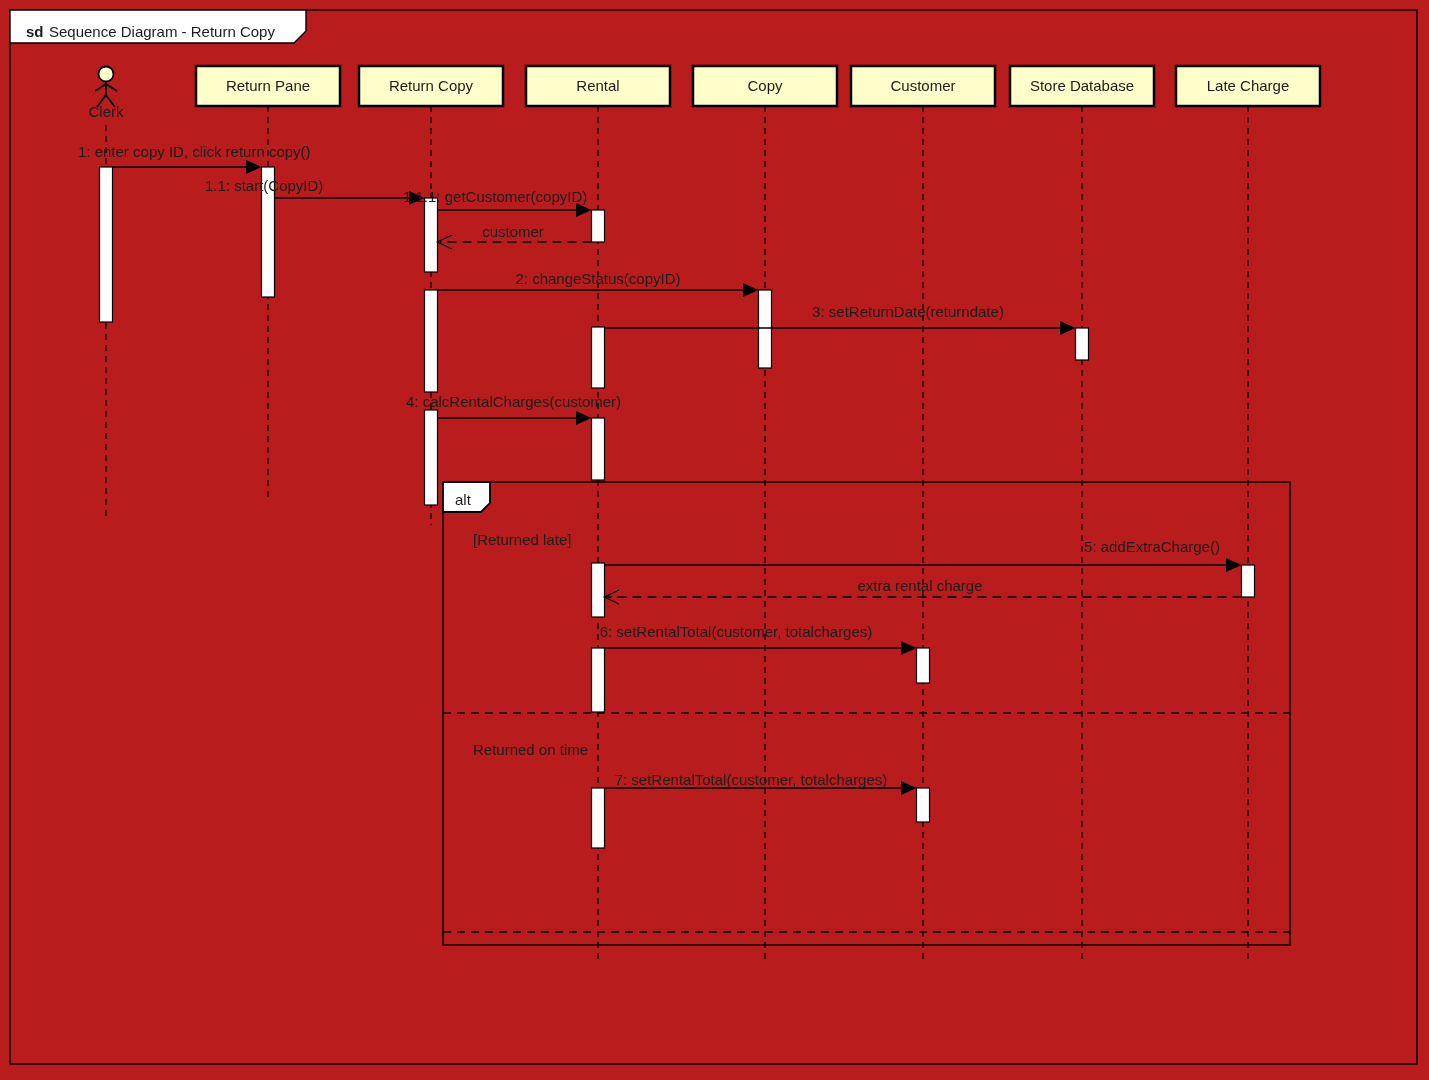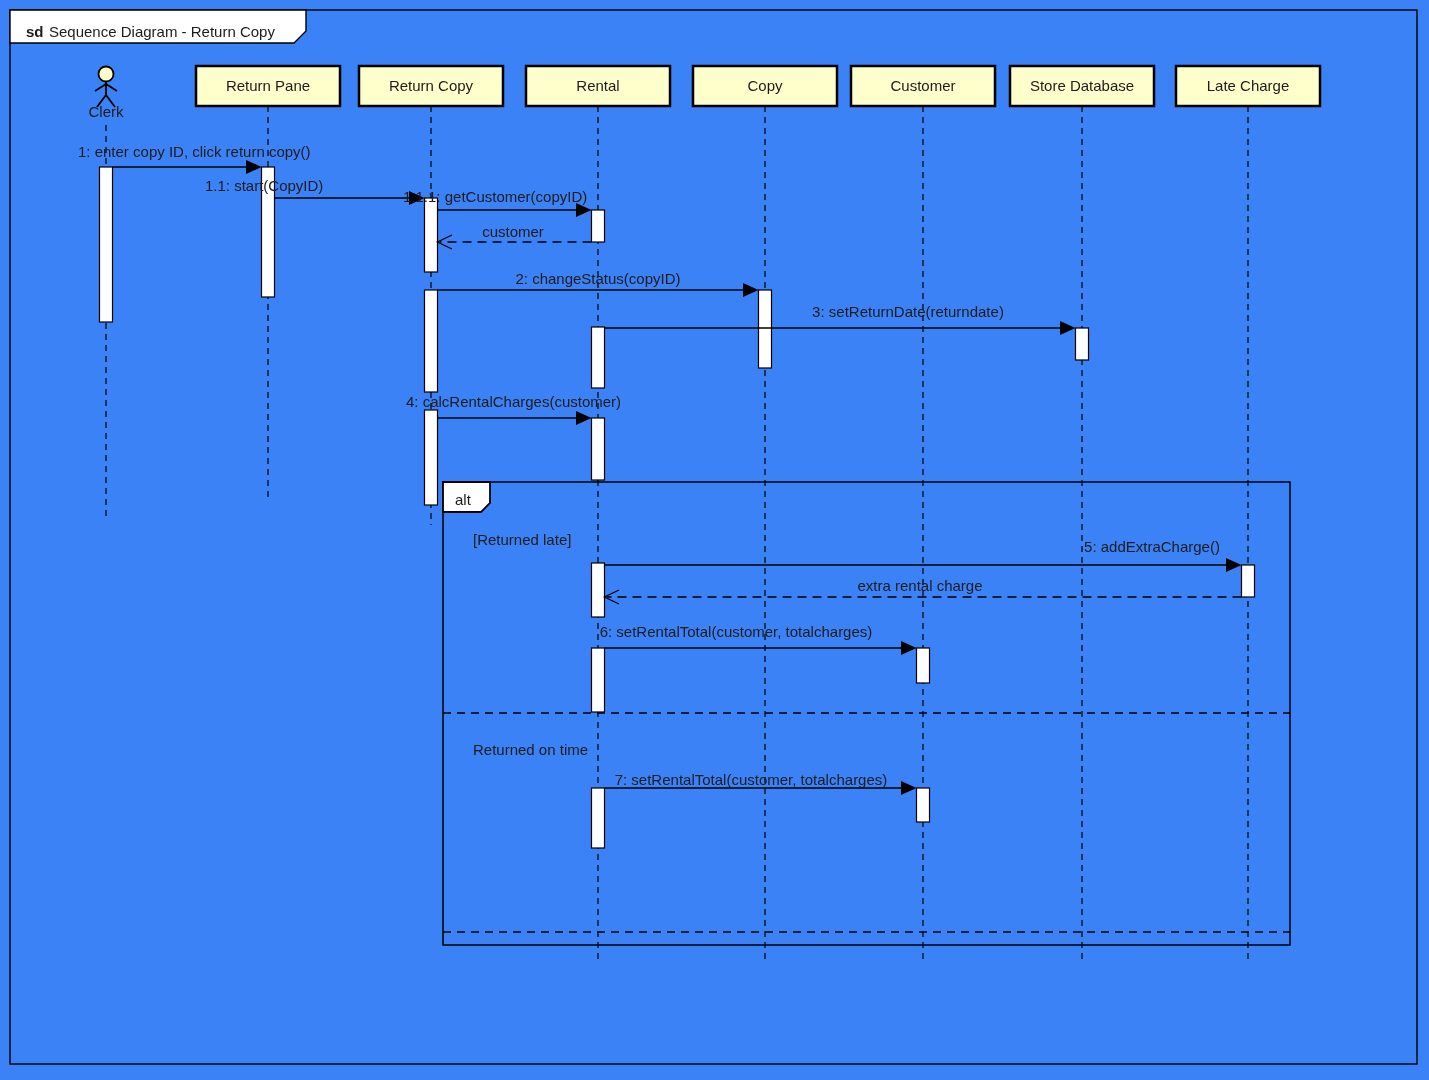--- a/index.html
+++ b/index.html
@@ -1,16 +1,16 @@
 <!DOCTYPE html>
 <html><head>
 <meta charset="utf-8">
 <style>
   html,body{margin:0;padding:0;background:#ffffff;}
-  .canvas{position:relative;width:1429px;height:1080px;background:#3b82f6;
+  .canvas{position:relative;width:1429px;height:1080px;background:#b91c1c;
           font-family:"Liberation Sans", sans-serif;}
   svg text{font-family:"Liberation Sans", sans-serif;font-size:15px;fill:#1c1c1c;}
   svg text.bold{font-weight:bold;}
   svg text.mid{text-anchor:middle;}
 </style>
 </head>
 <body>
 
 <div class="canvas">
 <svg width="1429" height="1080" viewBox="0 0 1429 1080" xmlns="http://www.w3.org/2000/svg">

